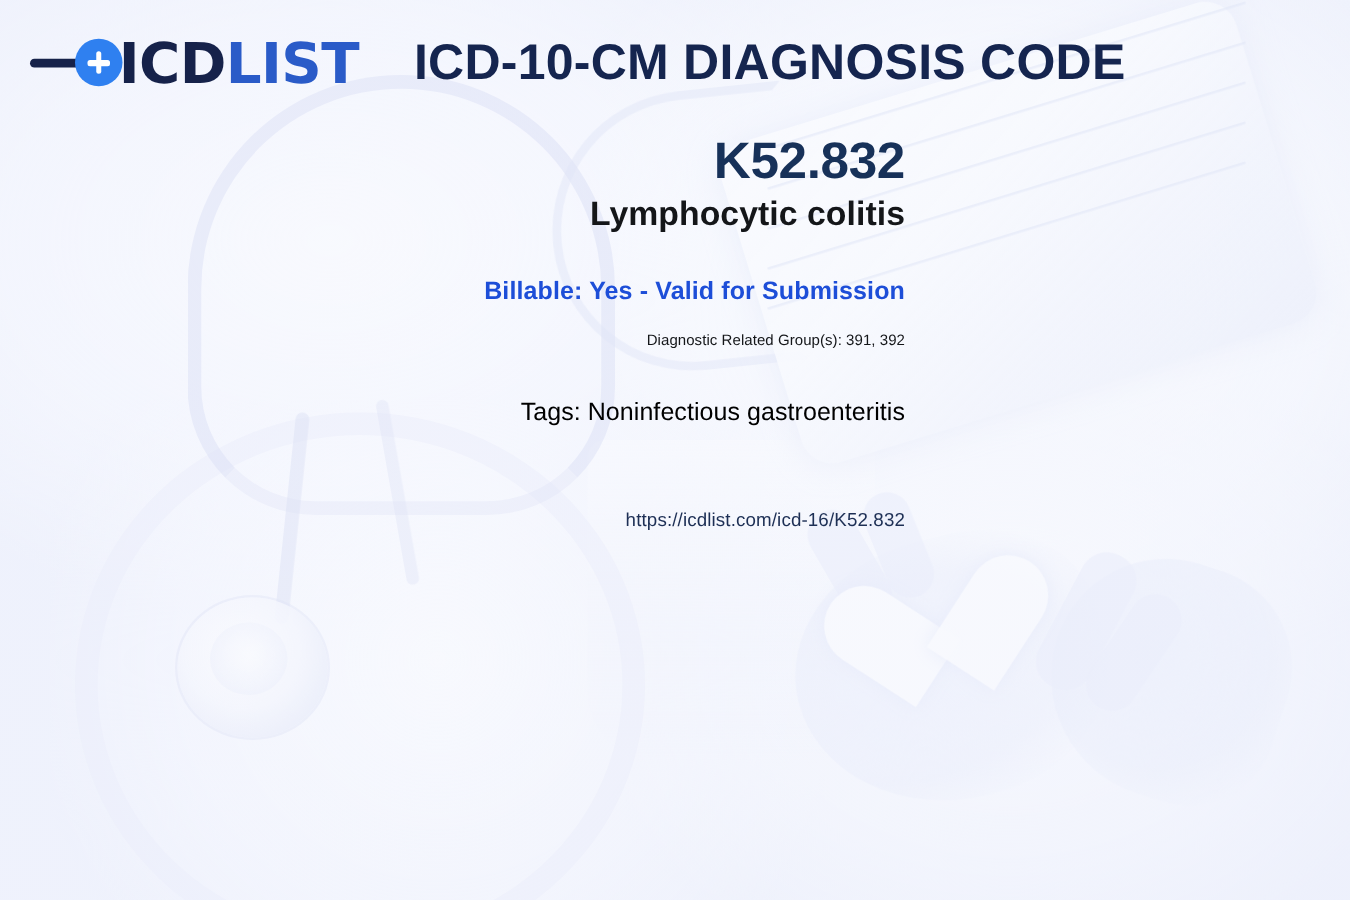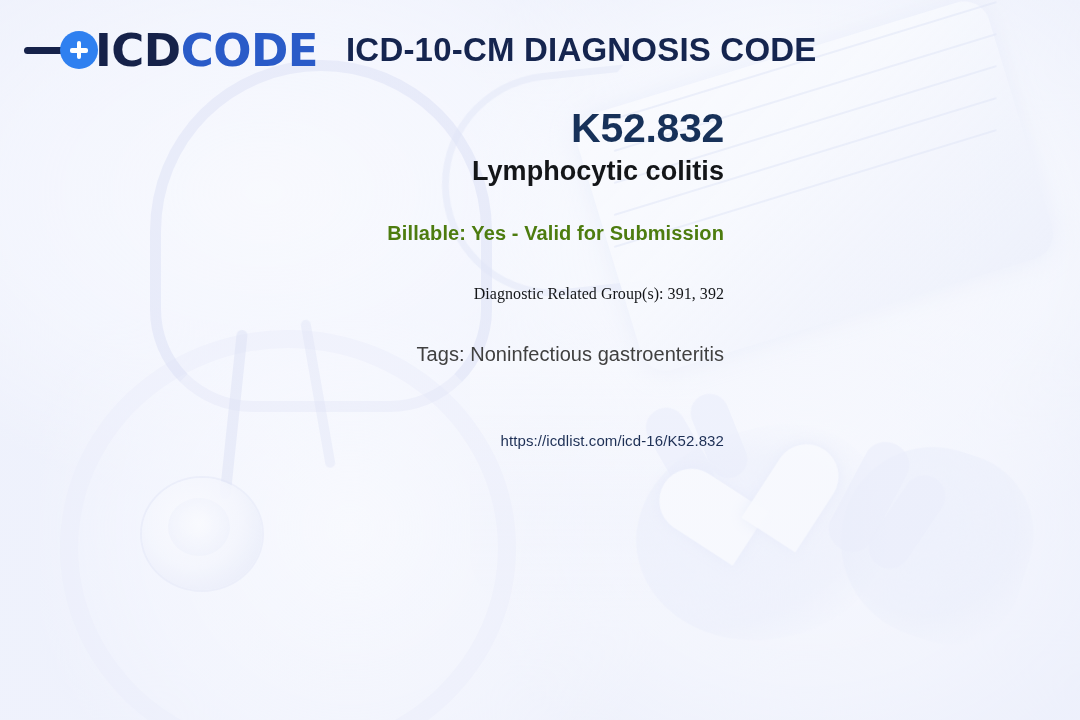--- a/index.html
+++ b/index.html
@@ -267,22 +267,22 @@
     font-size: 45px;
     font-weight: 700;
     letter-spacing: -0.5px;
     line-height: 1;
     text-align: center;
   }
   .logo-icd  { color: #16224a; }
   .logo-list { color: #2a5bc8; }
 
   #header-title {
-    margin-left: 28px;
-    font-size: 33px;
+    margin-left: 44px;
+    font-size: 40px;
     font-weight: 700;
     color: #15254f;
     letter-spacing: 0.2px;
     white-space: nowrap;
   }
 
   
   #content {
     position: absolute;
     left: 24px;
@@ -302,37 +302,36 @@
     font-size: 27px;
     font-weight: 700;
     color: #141619;
     letter-spacing: 0.05px;
     margin: 0;
   }
   #billable-status {
     margin-top: 35px;
     font-size: 20px;
     font-weight: 600;
-    color: #4d7c0f;
+    color: #1d4ed8;
     letter-spacing: 0.1px;
     margin-left: 30px;
   }
   #drg-line {
-    margin-top: 40px;
-    font-size: 16px;
+    margin-top: 20px;
+    font-size: 12px;
     font-weight: 500;
     color: #141619;
     letter-spacing: 0.05px;
-    font-family: Liberation Serif, serif;
   }
   #tags-line {
     margin-top: 40px;
     font-size: 20px;
     font-weight: 500;
-    color: #404040;
+    color: #000000;
     letter-spacing: 0.05px;
   }
   #source-url {
     margin-top: 66px;
     font-size: 15px;
     font-weight: 500;
     color: #1d2f55;
     letter-spacing: 0.1px;
     text-decoration: none;
     display: inline-block;
@@ -391,21 +390,21 @@
   <div id="veil"></div>
 
   <div id="header">
     <div id="brand-logo">
       <span class="logo-dash"></span>
       <span class="logo-plus-circle">
         <span class="bar-h"></span>
         <span class="bar-v"></span>
       </span>
       <span class="logo-word logo-icd">ICD</span>
-      <span class="logo-word logo-list">CODE</span>
+      <span class="logo-word logo-list">LIST</span>
     </div>
     <div id="header-title">ICD-10-CM DIAGNOSIS CODE</div>
   </div>
 
   <div id="content">
     <div id="code-value">K52.832</div>
     <div id="code-description">Lymphocytic colitis</div>
     <div id="billable-status">Billable: Yes - Valid for Submission</div>
     <div id="drg-line">Diagnostic Related Group(s): 391, 392</div>
     <div id="tags-line">Tags: Noninfectious gastroenteritis</div>

